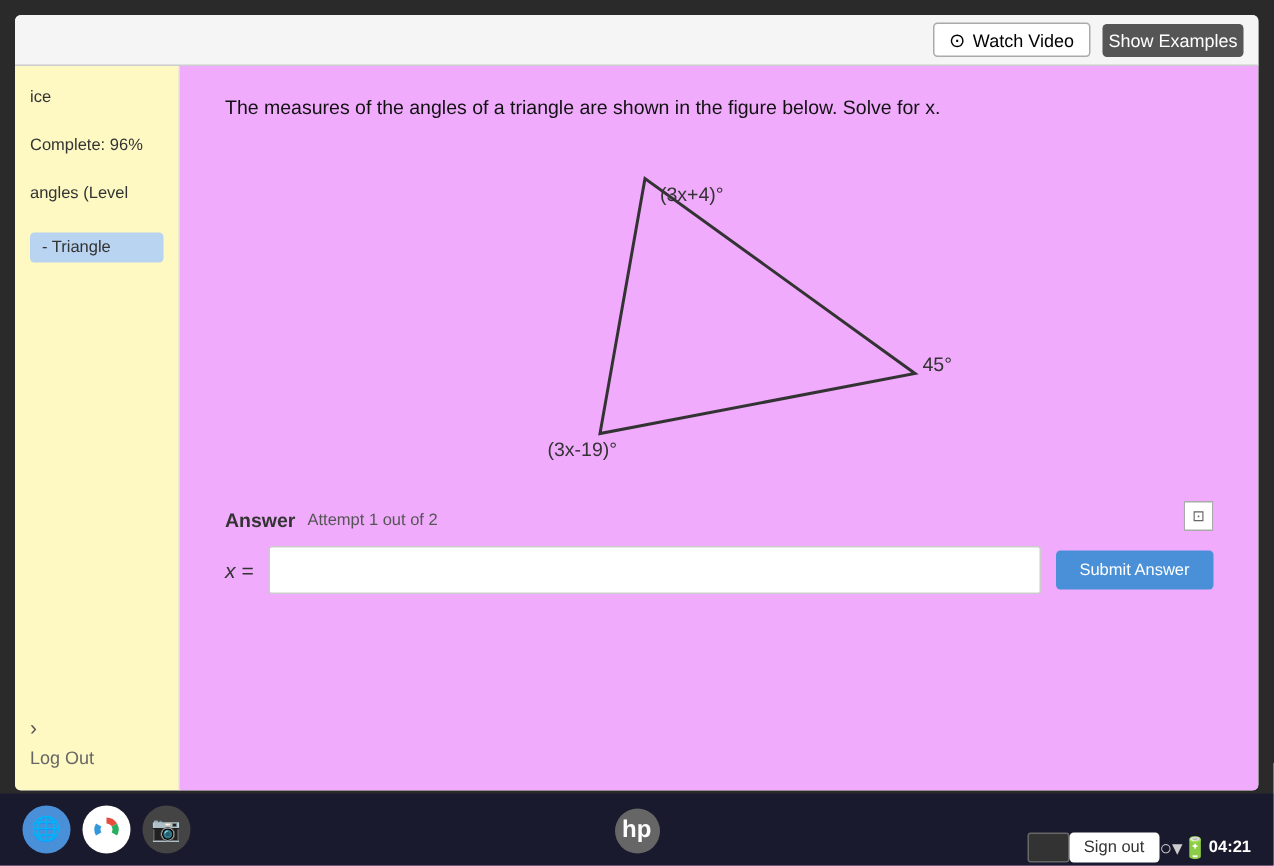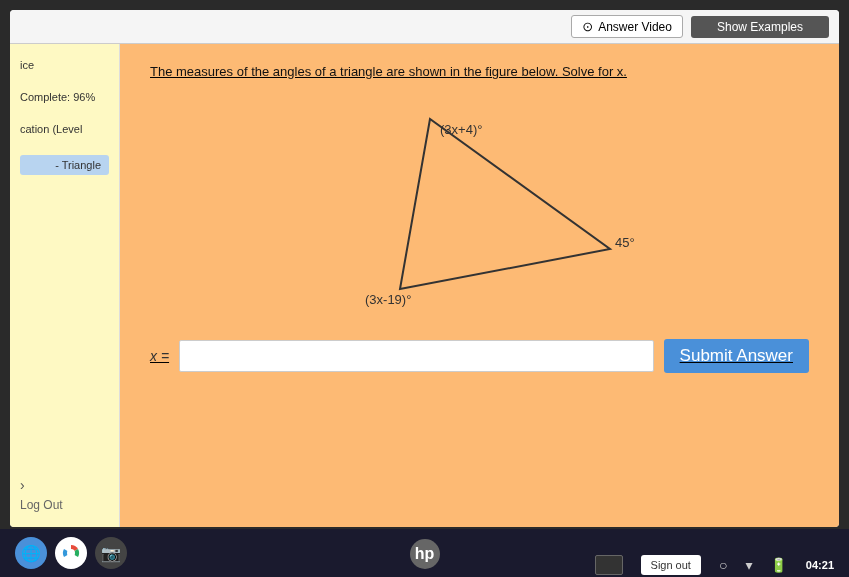--- a/index.html
+++ b/index.html
@@ -46,21 +46,21 @@
       padding: 3px 10px;
       border-radius: 3px;
       font-size: 12px;
       cursor: pointer;
     }
 
     .show-examples-btn {
       background: #555;
       color: white;
       border: none;
-      padding: 4px 26px;
+      padding: 4px 4px;
       border-radius: 3px;
       font-size: 12px;
       cursor: pointer;
     }
 
     
     .main-area {
       display: flex;
       flex: 1;
       overflow: hidden;
@@ -82,37 +82,35 @@
       color: #333;
     }
 
     .sidebar-item-triangle {
       background: #b8d4f0;
       padding: 4px 8px;
       border-radius: 3px;
       font-size: 11px;
       color: #333;
       cursor: pointer;
-      text-align: right;
     }
 
     .sidebar-bottom {
       margin-top: auto;
       font-size: 12px;
       color: #666;
       cursor: pointer;
     }
 
     
     .content {
       flex: 1;
       padding: 20px 30px;
-      background: #fdba74;
+      background: #f0abfc;
       overflow-y: auto;
-      text-decoration: underline;
     }
 
     .question-header {
       font-size: 13px;
       color: #111;
       margin-bottom: 20px;
       font-weight: normal;
     }
 
     
@@ -161,21 +159,21 @@
       font-size: 13px;
       outline: none;
     }
 
     .submit-btn {
       background: #4a90d9;
       color: white;
       border: none;
       padding: 7px 16px;
       border-radius: 3px;
-      font-size: 17px;
+      font-size: 11px;
       cursor: pointer;
       white-space: nowrap;
     }
 
     .expand-icon {
       width: 20px;
       height: 20px;
       border: 1px solid #aaa;
       background: white;
       display: flex;
@@ -216,21 +214,21 @@
 
     .taskbar-icon.earth { background: #4a90d9; color: white; }
     .taskbar-icon.chrome { background: radial-gradient(circle, #fff 20%, transparent 20%), conic-gradient(#e74c3c 0 120deg, #27ae60 120deg 240deg, #3498db 240deg 360deg); }
     .taskbar-icon.camera { background: #333; color: white; }
 
     .taskbar-spacer { flex: 1; }
 
     .taskbar-right {
       display: flex;
       align-items: center;
-      gap: 18px;
+      gap: 0;
       margin-top: 24px;
     }
 
     .taskbar-screenshot {
       width: 28px;
       height: 20px;
       border: 1px solid #666;
       background: #333;
       border-radius: 2px;
       cursor: pointer;
@@ -277,36 +275,36 @@
     }
   </style>
 </head>
 <body>
 
 <div class="screen">
 
   <div class="top-bar">
     <button class="watch-video-btn">
       <span style="font-size:13px;">⊙</span>
-      <span>Answer Video</span>
+      <span>Watch Video</span>
     </button>
     <button class="show-examples-btn">Show Examples</button>
   </div>
 
   <div class="main-area">
 
     <div class="sidebar">
       <div class="sidebar-section">
         <span>ice</span>
       </div>
       <div class="sidebar-section">
         <span>Complete: 96%</span>
       </div>
       <div class="sidebar-section">
-        <span>cation (Level</span>
+        <span>angles (Level</span>
       </div>
       <div class="sidebar-item-triangle">
         <span>- Triangle</span>
       </div>
       <div style="margin-top: auto; padding-top: 30px;">
         <div style="display:flex; align-items:center; gap:3px; margin-bottom:5px;">
           <span style="font-size:14px; color:#555;">›</span>
         </div>
         <div class="sidebar-bottom">
           <span>Log Out</span>
@@ -324,20 +322,25 @@
 
           <text x="130" y="35" font-size="13" fill="#333" font-family="Arial">(3x+4)°</text>
 
           <text x="305" y="148" font-size="13" fill="#333" font-family="Arial">45°</text>
 
           <text x="55" y="205" font-size="13" fill="#333" font-family="Arial">(3x-19)°</text>
         </svg>
       </div>
 
       <div class="answer-section">
+        <div style="display:flex; align-items:center;">
+          <span class="answer-label">Answer</span>
+          <span class="attempt-label">Attempt 1 out of 2</span>
+          <div class="expand-icon">⊡</div>
+        </div>
         <div class="answer-row">
           <span class="x-label">x =</span>
           <input class="answer-input" type="text" placeholder="" style="">
           <button class="submit-btn">Submit Answer</button>
         </div>
       </div>
     </div>
   </div>
 </div>
 

